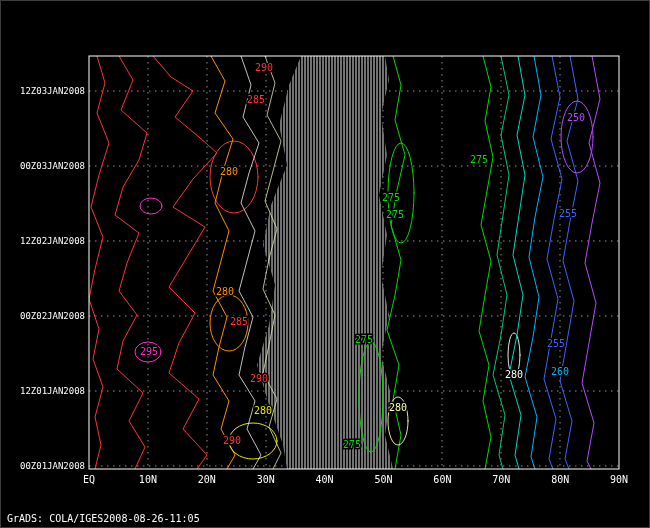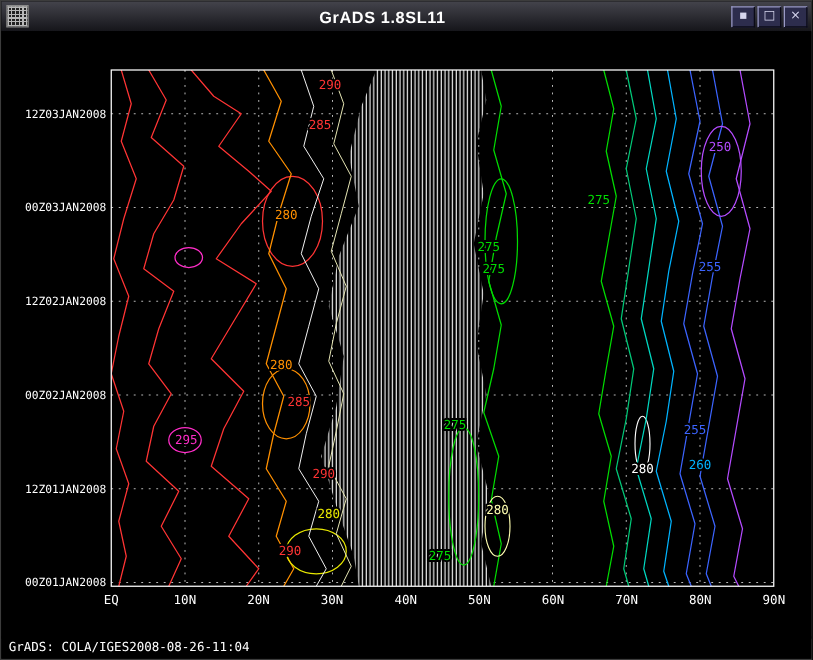--- a/index.html
+++ b/index.html
@@ -44,29 +44,20 @@
     color:#fff;display:flex;align-items:center;justify-content:flex-start;
     font-family:"DejaVu Sans Mono",monospace;font-size:10px;
     padding:0 6px;box-sizing:border-box;
   }
 </style>
 </head>
 <body>
 
 <div class="window">
 
-  <div class="titlebar">
-    <div class="tb-icon"></div>
-    <div class="tb-title">GrADS 1.8SL11</div>
-    <div class="tb-buttons">
-      <button class="tb-btn">▪</button>
-      <button class="tb-btn">□</button>
-      <button class="tb-btn">×</button>
-    </div>
-  </div>
 
   <div class="canvas">
     <svg width="650" height="486" viewBox="0 0 650 486">
       <defs>
         <pattern id="vhatch" width="3" height="4" patternUnits="userSpaceOnUse">
           <rect width="3" height="4" fill="#000"></rect>
           <line x1="1" y1="0" x2="1" y2="4" stroke="#ffffff" stroke-width="0.9"></line>
         </pattern>
         <clipPath id="plotclip">
             <rect x="88" y="31" width="530" height="413"></rect>
@@ -172,16 +163,16 @@
           <text x="84" y="219">12Z02JAN2008</text>
           <text x="84" y="294">00Z02JAN2008</text>
           <text x="84" y="369">12Z01JAN2008</text>
           <text x="84" y="444">00Z01JAN2008</text>
         </g>
     </svg>
   </div>
 
   <div class="statusbar">
     <span>GrADS: COLA/IGES</span>
-    <span>2008-08-26-11:04</span>
+    <span>2008-08-26-11:05</span>
   </div>
 
 </div>
 
 </body></html>

